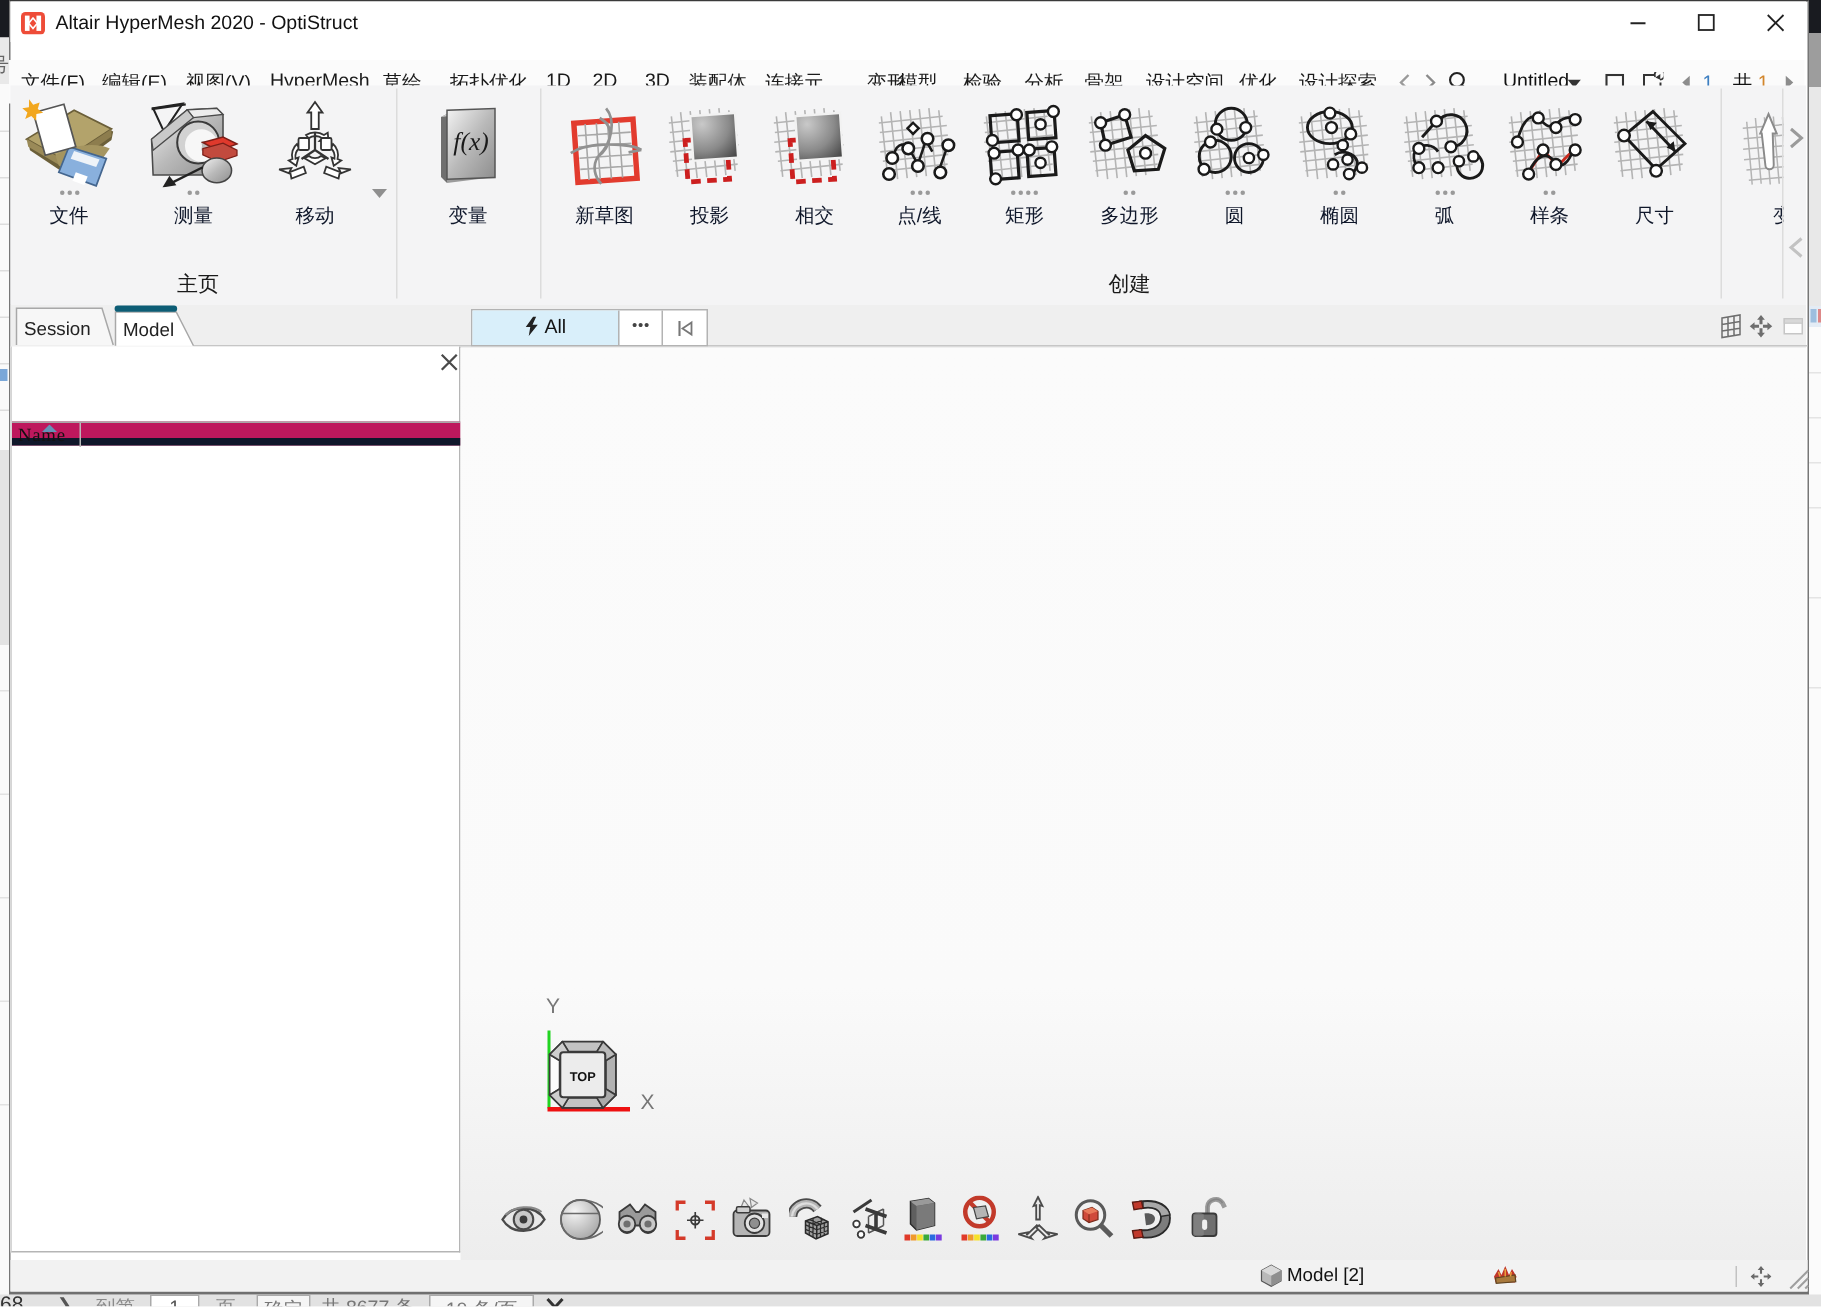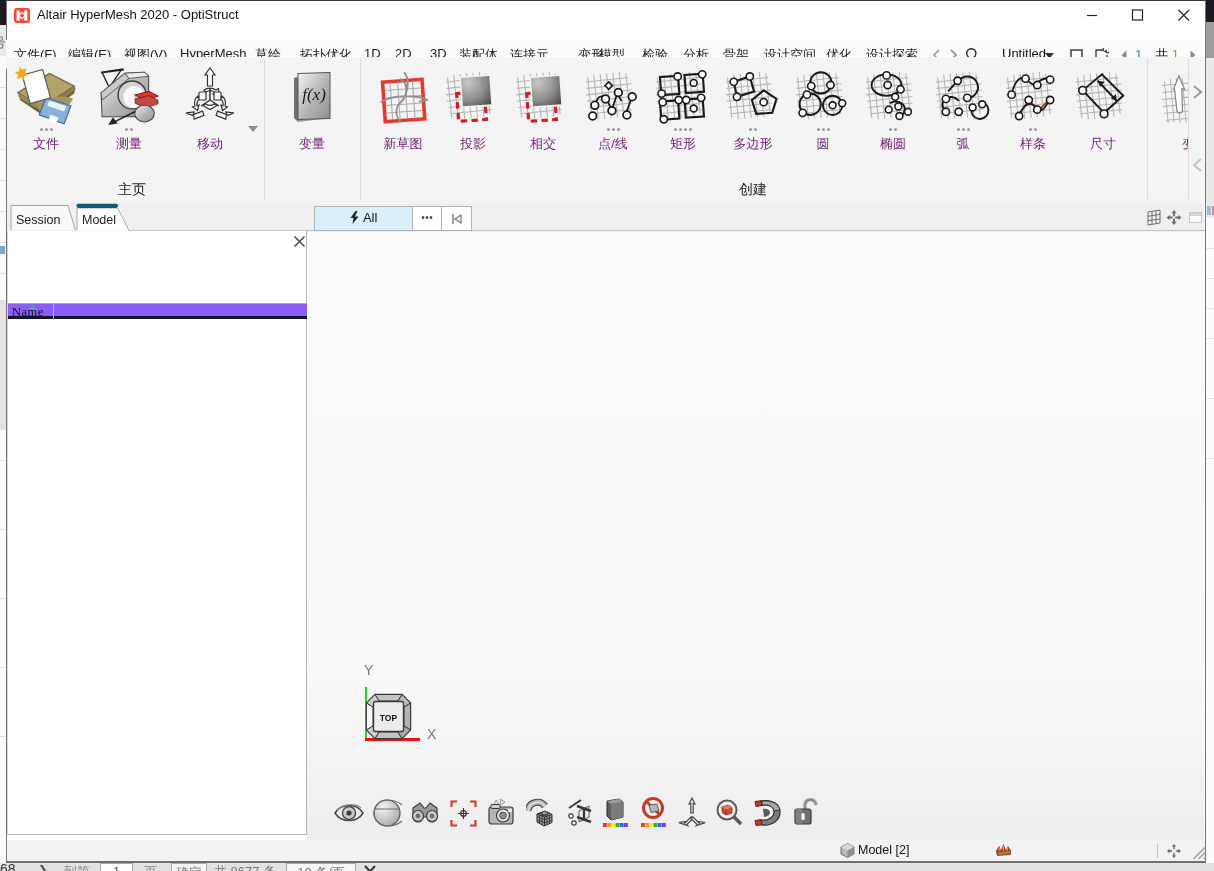--- a/index.html
+++ b/index.html
@@ -19,21 +19,21 @@
 #titlebar { left:0; top:0; width:1197px; height:27px; background:#ffffff; }
 #menubar { left:-1px; top:27px; width:1197px; height:29px; background:#fbfbfb;margin-top:12px; }
 #ribbon { left:0; top:56px; width:1197px; height:146px; background:#f4f4f5; }
 #tabstrip { left:0; top:202px; width:1197px; height:29px; background:#efefef; }
 #panel { left:0; top:230px; width:300px; height:604px; background:#ffffff; border-right:1px solid #b5b5b5; border-bottom:1px solid #b5b5b5; border-left:1px solid #d5d5d5; }
 #canvas { left:300px; top:231px; width:897px; height:608px; background:linear-gradient(180deg,#fbfbfb 0%,#fafafa 70%,#ededed 100%); }
 #statusbar { left:0; top:839px; width:1198px; height:21px; background:#f2f2f2; }
 
 .menu-item { position:absolute; top:6px; font-size:13px; color:#1a1a1a; white-space:nowrap; }
 .ribbon-icon { position:absolute; width:56px; text-align:center; }
-.ribbon-label { position:absolute; top:73px; line-height:15px; width:100%; font-size:13px; color:#701a75; text-align:center; }
+.ribbon-label { position:absolute; top:73px; line-height:15px; width:100%; font-size:13px; color:#0f172a; text-align:center; }
 .group-label { position:absolute; top:124px; font-size:14px; color:#1a1a1a; }
 .vsep { position:absolute; top:2px; width:1px; height:140px; background:#dcdcdc; }
 .dots { position:absolute; top:64px; width:100%; text-align:center; line-height:4px; height:4px; }
 .dots span { display:inline-block; width:3px; height:3px; border-radius:50%; background:#9a9a9a; margin:0 1px; vertical-align:middle; }
 </style>
 </head>
 <body>
 <div id="bg-left" class="abs">
   <div class="abs" style="left:0;top:0;width:8px;height:25px;background:#191b20"></div>
   <div class="abs" style="left:0;top:25px;width:8px;height:31px;background:#e9e9e9"></div>
@@ -508,21 +508,21 @@
       </g>
       <rect x="44.5" y="4.5" width="12" height="10" fill="#fdfdfd" stroke="#c6c6c6" stroke-width="1"></rect>
       <rect x="44.5" y="4.5" width="12" height="3" fill="#d8d8d8" stroke="#c6c6c6" stroke-width="0.7"></rect>
     </svg>
   </div>
   <div id="panel" class="abs">
 
     <svg class="abs" style="left:285px;top:4px" width="13" height="13" viewBox="0 0 13 13">
         <path d="M1.5 1.5 L11.5 11.5 M11.5 1.5 L1.5 11.5" stroke="#4a4a4a" stroke-width="1.5" fill="none"></path>
       </svg>
-    <div class="abs" style="left:0;top:50px;width:299px;height:16px;background:#8b5cf6;border-top:1px solid #a8a8a8;border-bottom:3px solid #0f172a;margin-top:22px;">
+    <div class="abs" style="left:0;top:50px;width:299px;height:16px;background:#be185d;border-top:1px solid #a8a8a8;border-bottom:5px solid #0f172a;">
       <span style="position:absolute;left:4px;top:1px;font-family:'Liberation Serif',serif;font-size:12.5px;letter-spacing:0.5px;color:#111;">Name</span>
       <svg class="abs" style="left:20px;top:1px" width="10" height="5" viewBox="0 0 10 5">
           <path d="M5 0 L10 5 L0 5 Z" fill="#6593b8"></path>
         </svg>
       <div class="abs" style="left:45px;top:0;width:1px;height:16px;background:#b9b9b9"></div>
     </div>
   </div>
   <div id="canvas" class="abs">
     <div class="abs" style="left:57px;top:430px;font-size:14px;color:#777;">Y</div>
     <div class="abs" style="left:120px;top:494px;font-size:14px;color:#777;">X</div>

